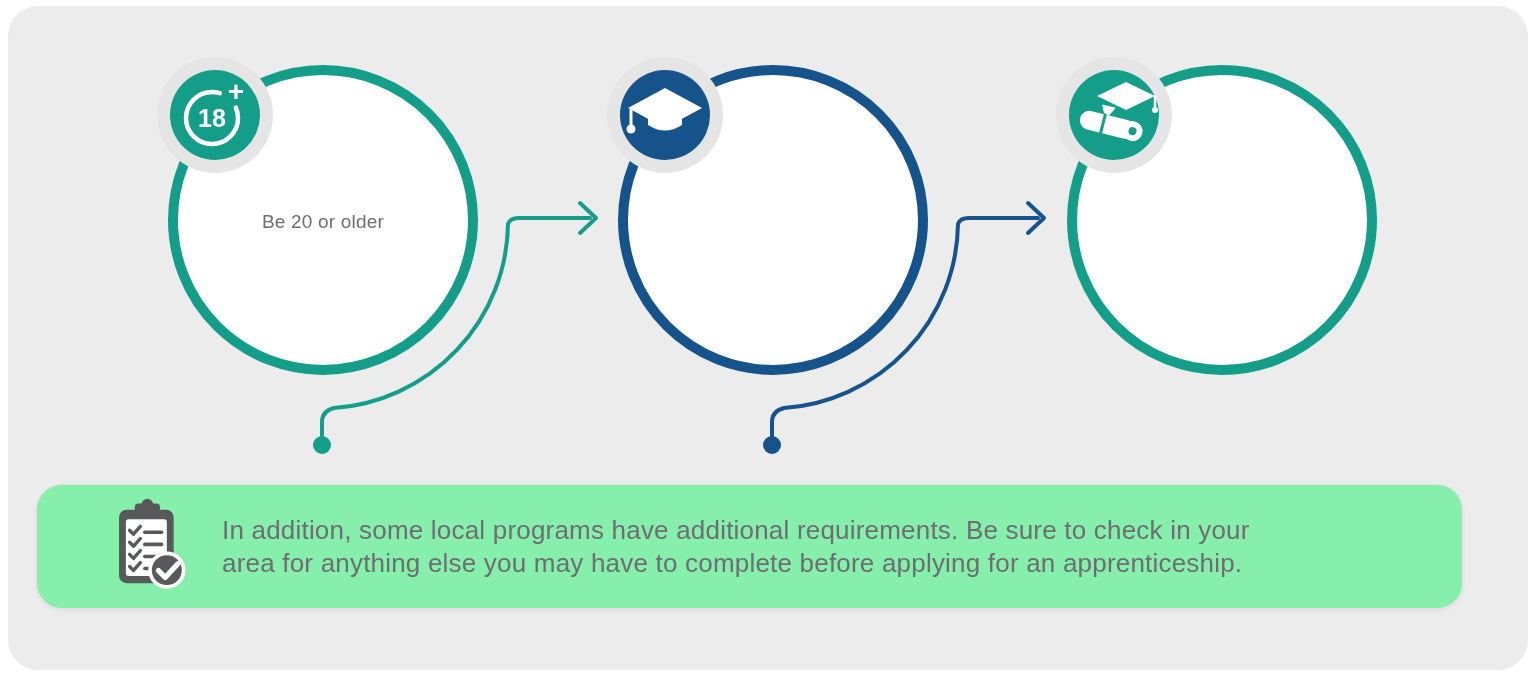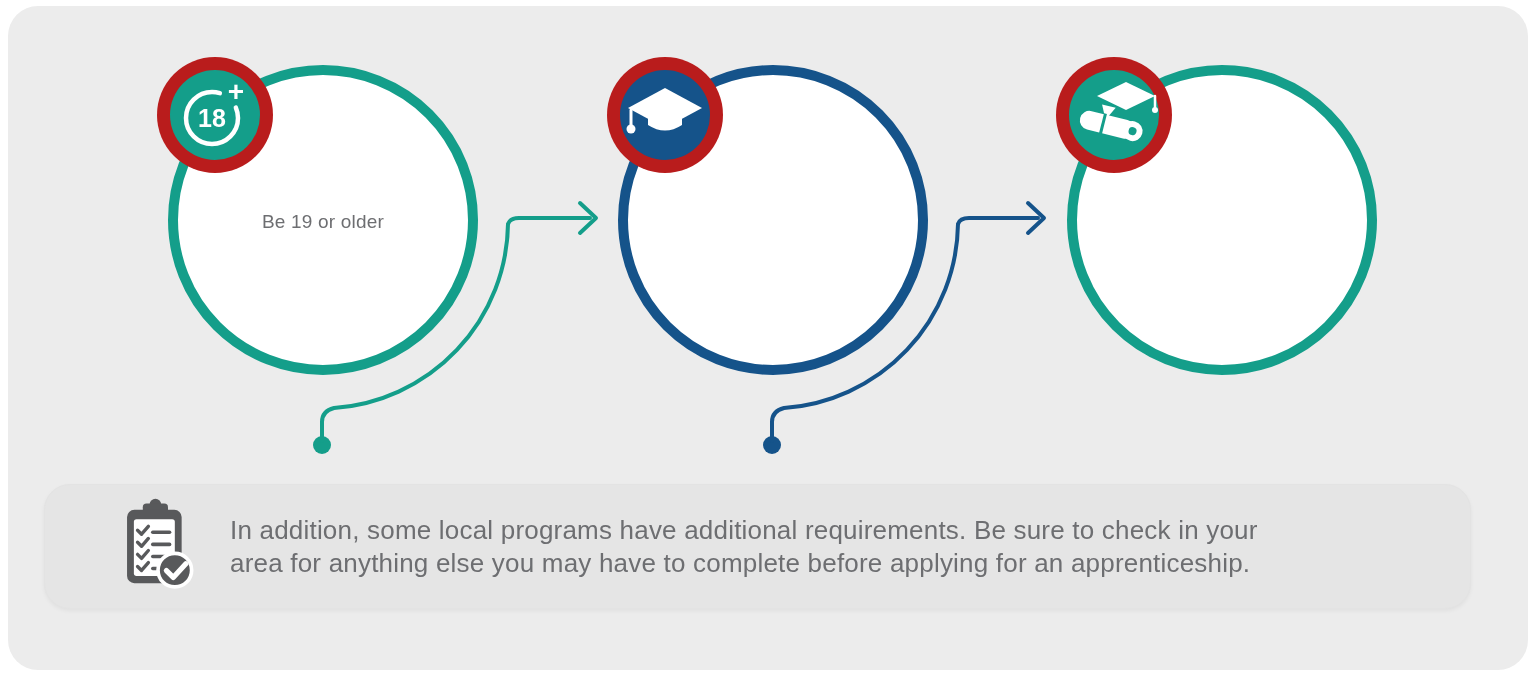--- a/index.html
+++ b/index.html
@@ -43,28 +43,28 @@
     white-space:pre-line;
     max-width:245px;
   }
   .shift-2  { transform:translateY(2px); }
   .shift-12 { transform:translateY(12px); }
   .shift-8  { transform:translateY(8px); }
   .badge {
     position:absolute; left:-21px; top:-18px;
     width:116px; height:116px;
     border-radius:50%;
-    background:#b91c1c;
+    background:#e5e5e5;
     display:flex; align-items:center; justify-content:center;
   }
   .badge svg { display:block; }
   .note-card {
-    position:absolute; left:44px; top:484px;
+    position:absolute; left:36px; top:484px;
     width:1427px; height:125px;
-    background:#e5e5e5;
+    background:#86efac;
     border:1px solid #E3E3E3;
     border-radius:26px;
     box-shadow:0 2px 4px rgba(0,0,0,0.05);
     display:flex; align-items:center;
     z-index:2;
   }
   .note-icon { margin-left:60px; width:105px; height:105px; flex:none; }
   .note-text {
     margin-left:20px;
     color:#6D6E71;
@@ -94,21 +94,21 @@
 
 <div class="step-circle teal" id="step-1">
   <div class="badge">
     <svg width="90" height="90" viewBox="0 0 90 90">
       <circle cx="45" cy="45" r="45" fill="#149E8A"></circle>
       <circle cx="42" cy="48" r="26" fill="none" stroke="#ffffff" stroke-width="4.5" stroke-dasharray="129.7 22" stroke-linecap="round"></circle>
       <text x="42" y="48" dy="0.35em" text-anchor="middle" fill="#ffffff" font-size="25" font-weight="bold">18</text>
       <text x="66" y="31" text-anchor="middle" fill="#ffffff" font-size="28" font-weight="bold">+</text>
     </svg>
   </div>
-  <div class="step-label shift-2">Be 19 or older</div>
+  <div class="step-label shift-2">Be 20 or older</div>
 </div>
 
 <div class="step-circle blue" id="step-2">
   <div class="badge">
     <svg width="90" height="90" viewBox="0 0 90 90">
       <circle cx="45" cy="45" r="45" fill="#15538A"></circle>
       <path d="M 28 41 Q 45 51 62 41 L 62 55 Q 45 66 28 55 Z" fill="#ffffff"></path>
       <polygon points="45,18 82,38 45,58 8,38" fill="#ffffff"></polygon>
       <path d="M 11 40 L 11 55" stroke="#ffffff" stroke-width="3" stroke-linecap="round" fill="none"></path>
       <circle cx="11" cy="59" r="4.5" fill="#ffffff"></circle>

